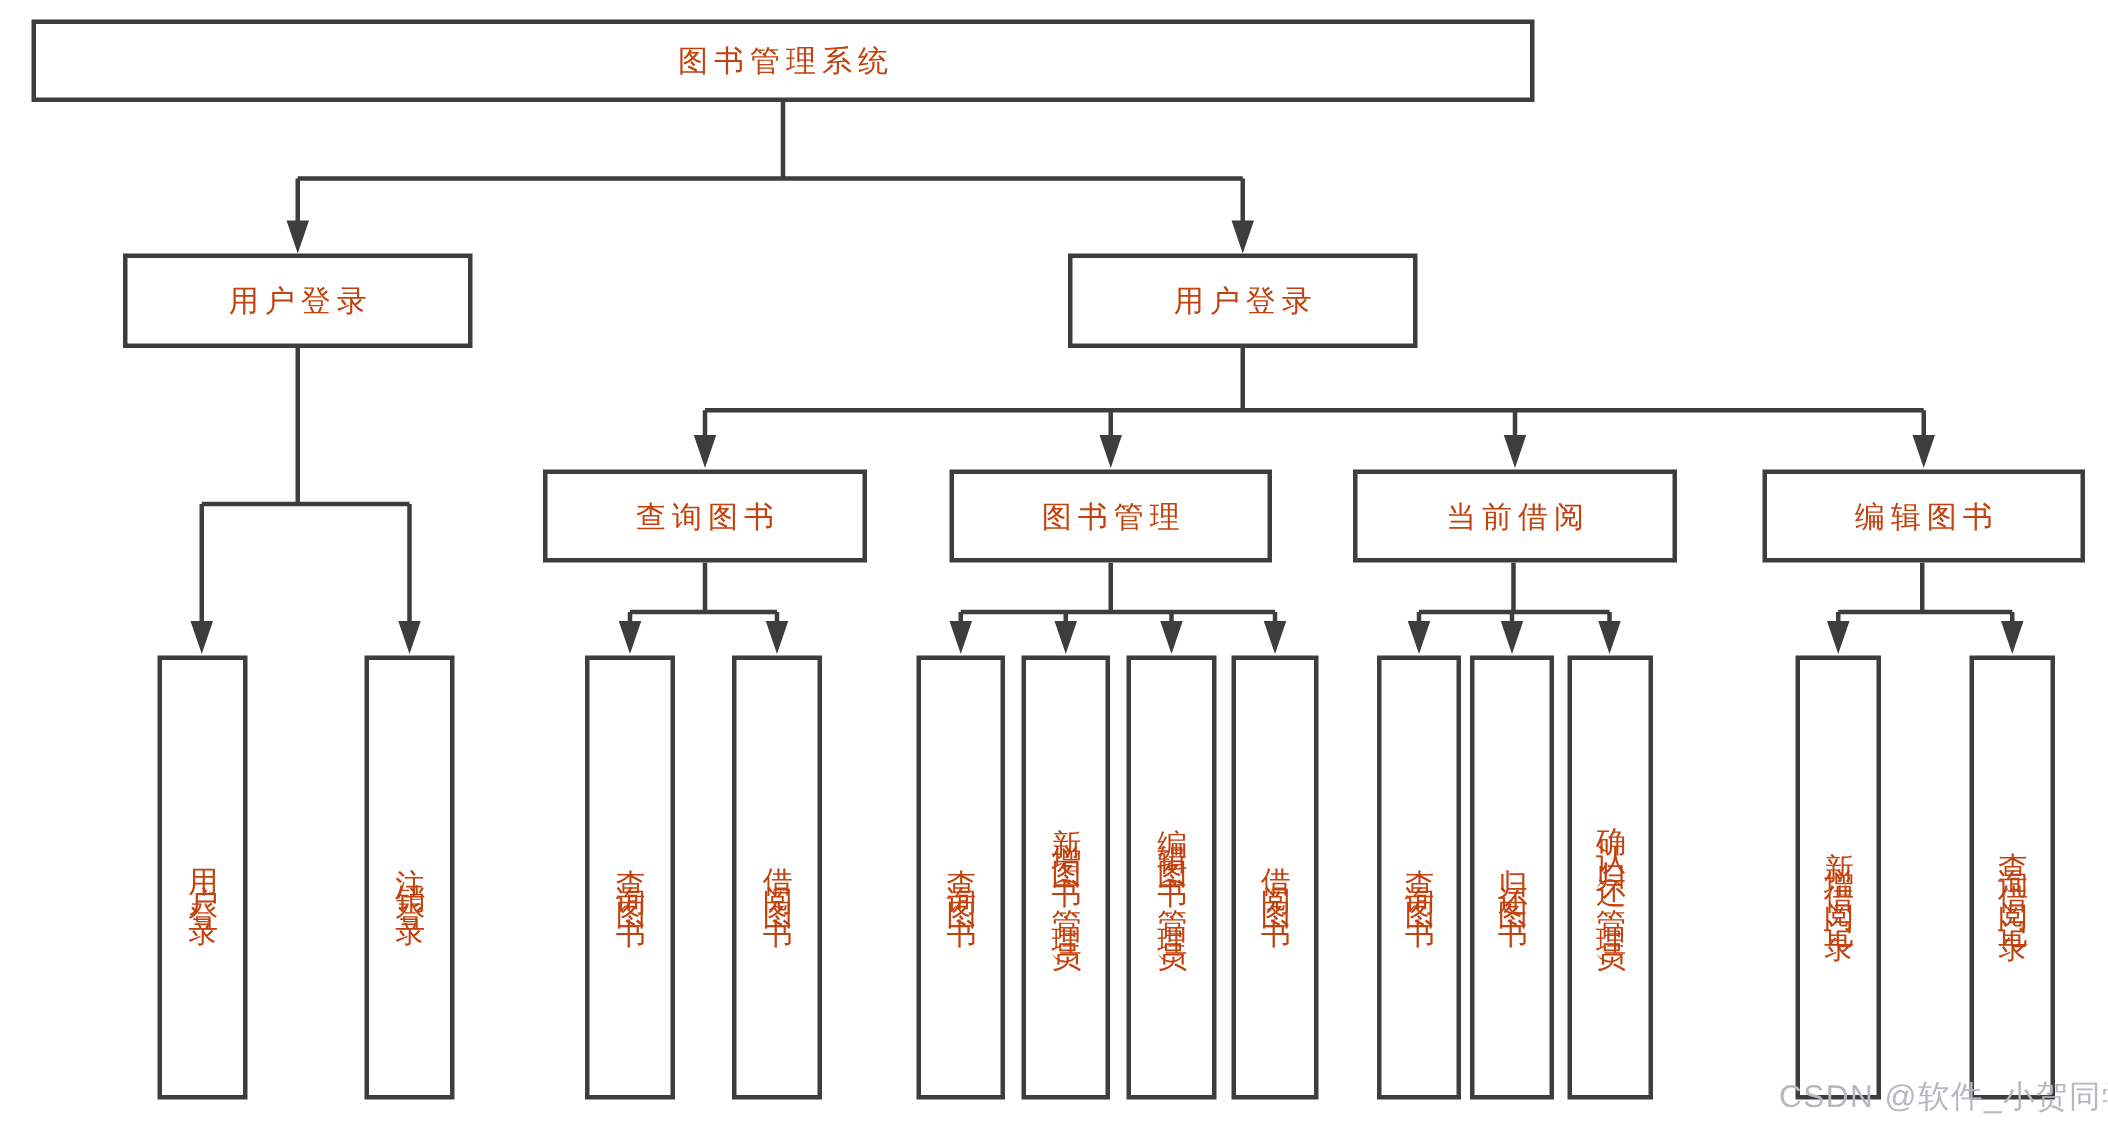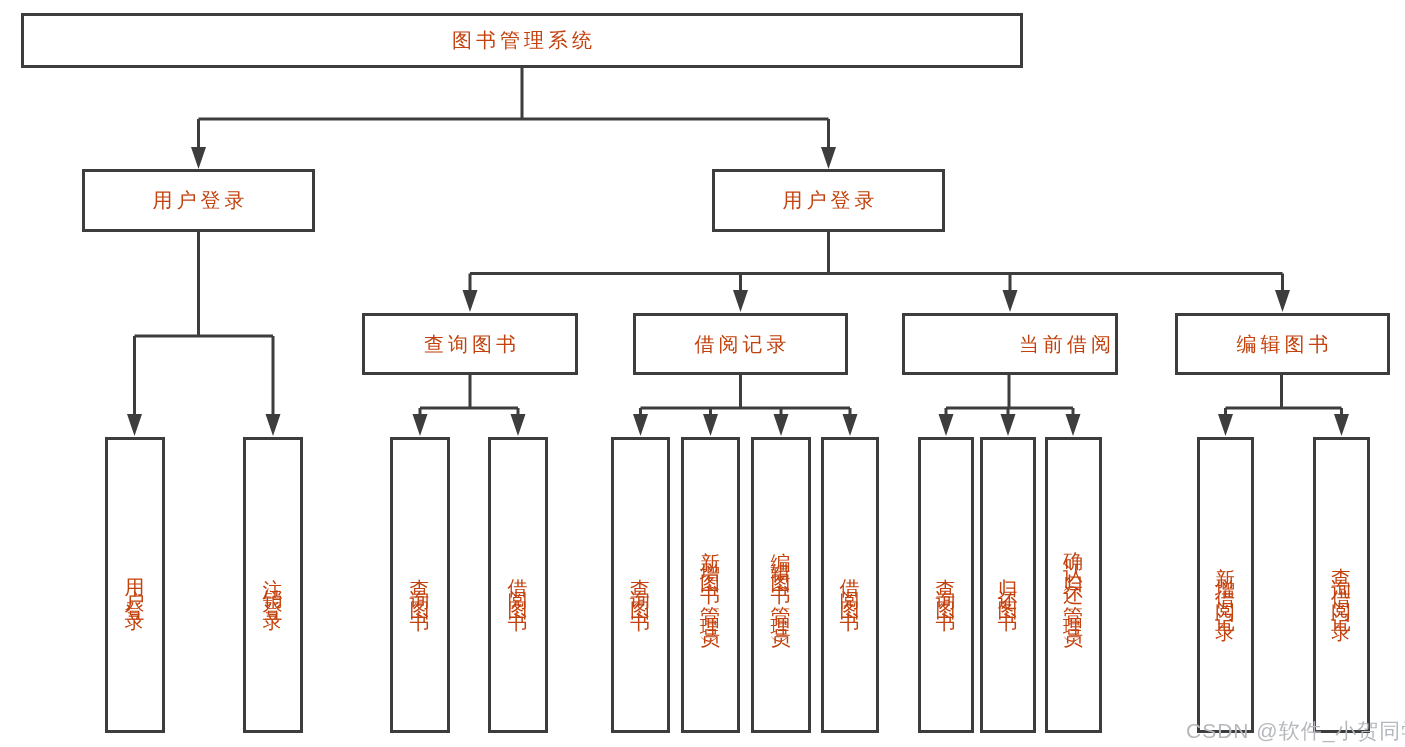--- a/index.html
+++ b/index.html
@@ -57,23 +57,23 @@
     <span class="label">用户登录</span>
   </div>
   <div class="node hnode" style="left:712px; top:169px; width:233px; height:63px;">
     <span class="label">用户登录</span>
   </div>
 
   <div class="node hnode" style="left:362px; top:313px; width:216px; height:62px;">
     <span class="label">查询图书</span>
   </div>
   <div class="node hnode" style="left:633px; top:313px; width:215px; height:62px;">
-    <span class="label">借阅记录</span>
+    <span class="label">图书管理</span>
   </div>
-  <div class="node hnode" style="left:902px; top:313px; width:216px; height:62px;justify-content:flex-end;">
+  <div class="node hnode" style="left:902px; top:313px; width:216px; height:62px;">
     <span class="label">当前借阅</span>
   </div>
   <div class="node hnode" style="left:1175px; top:313px; width:215px; height:62px;">
     <span class="label">编辑图书</span>
   </div>
 
   <div class="node leaf" style="left:105px; top:437px; width:60px; height:296px;">
     <span class="label">用户登录</span>
   </div>
   <div class="node leaf" style="left:243px; top:437px; width:60px; height:296px;">

